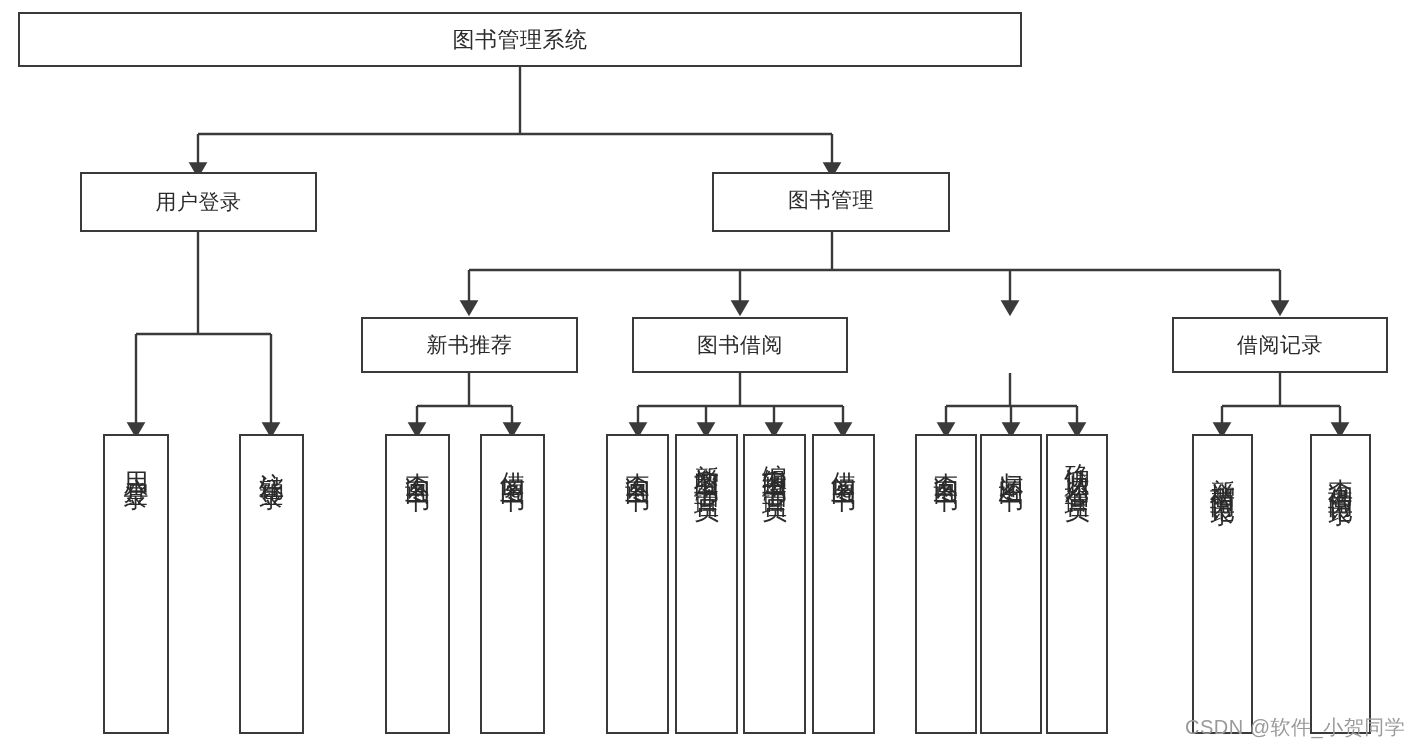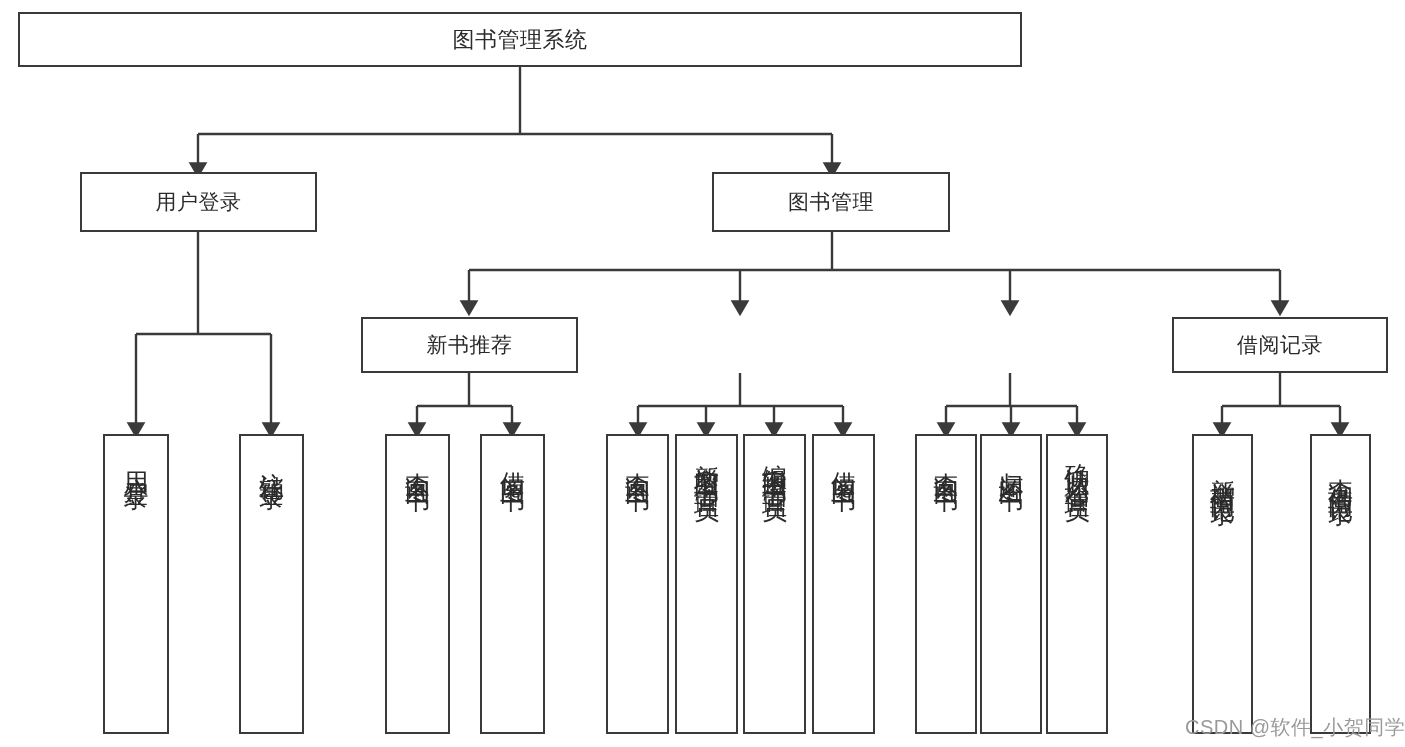--- a/index.html
+++ b/index.html
@@ -126,26 +126,29 @@
     </g>
   </svg>
 
   <div class="node h root" style="left:18px;top:12px;width:1004px;height:55px;">
     <span class="lbl">图书管理系统</span>
   </div>
 
   <div class="node h" style="left:80px;top:172px;width:237px;height:60px;">
     <span class="lbl">用户登录</span>
   </div>
-  <div class="node h" style="left:712px;top:172px;width:238px;height:60px;">
+  <div class="node h" style="left:712px;top:172px;width:238px;height:60px;font-family:Liberation Mono, monospace;">
     <span class="lbl">图书管理</span>
   </div>
 
   <div class="node h" style="left:361px;top:317px;width:217px;height:56px;">
     <span class="lbl">新书推荐</span>
+  </div>
+  <div class="node h" style="left:632px;top:317px;width:216px;height:56px;">
+    <span class="lbl">图书借阅</span>
   </div>
   <div class="node h" style="left:1172px;top:317px;width:216px;height:56px;">
     <span class="lbl">借阅记录</span>
   </div>
 
   <div class="node v" style="left:103px;top:434px;width:66px;height:300px;">
     <span class="lbl">用户登录</span>
   </div>
   <div class="node v" style="left:239px;top:434px;width:65px;height:300px;">
     <span class="lbl">注销登录</span>

